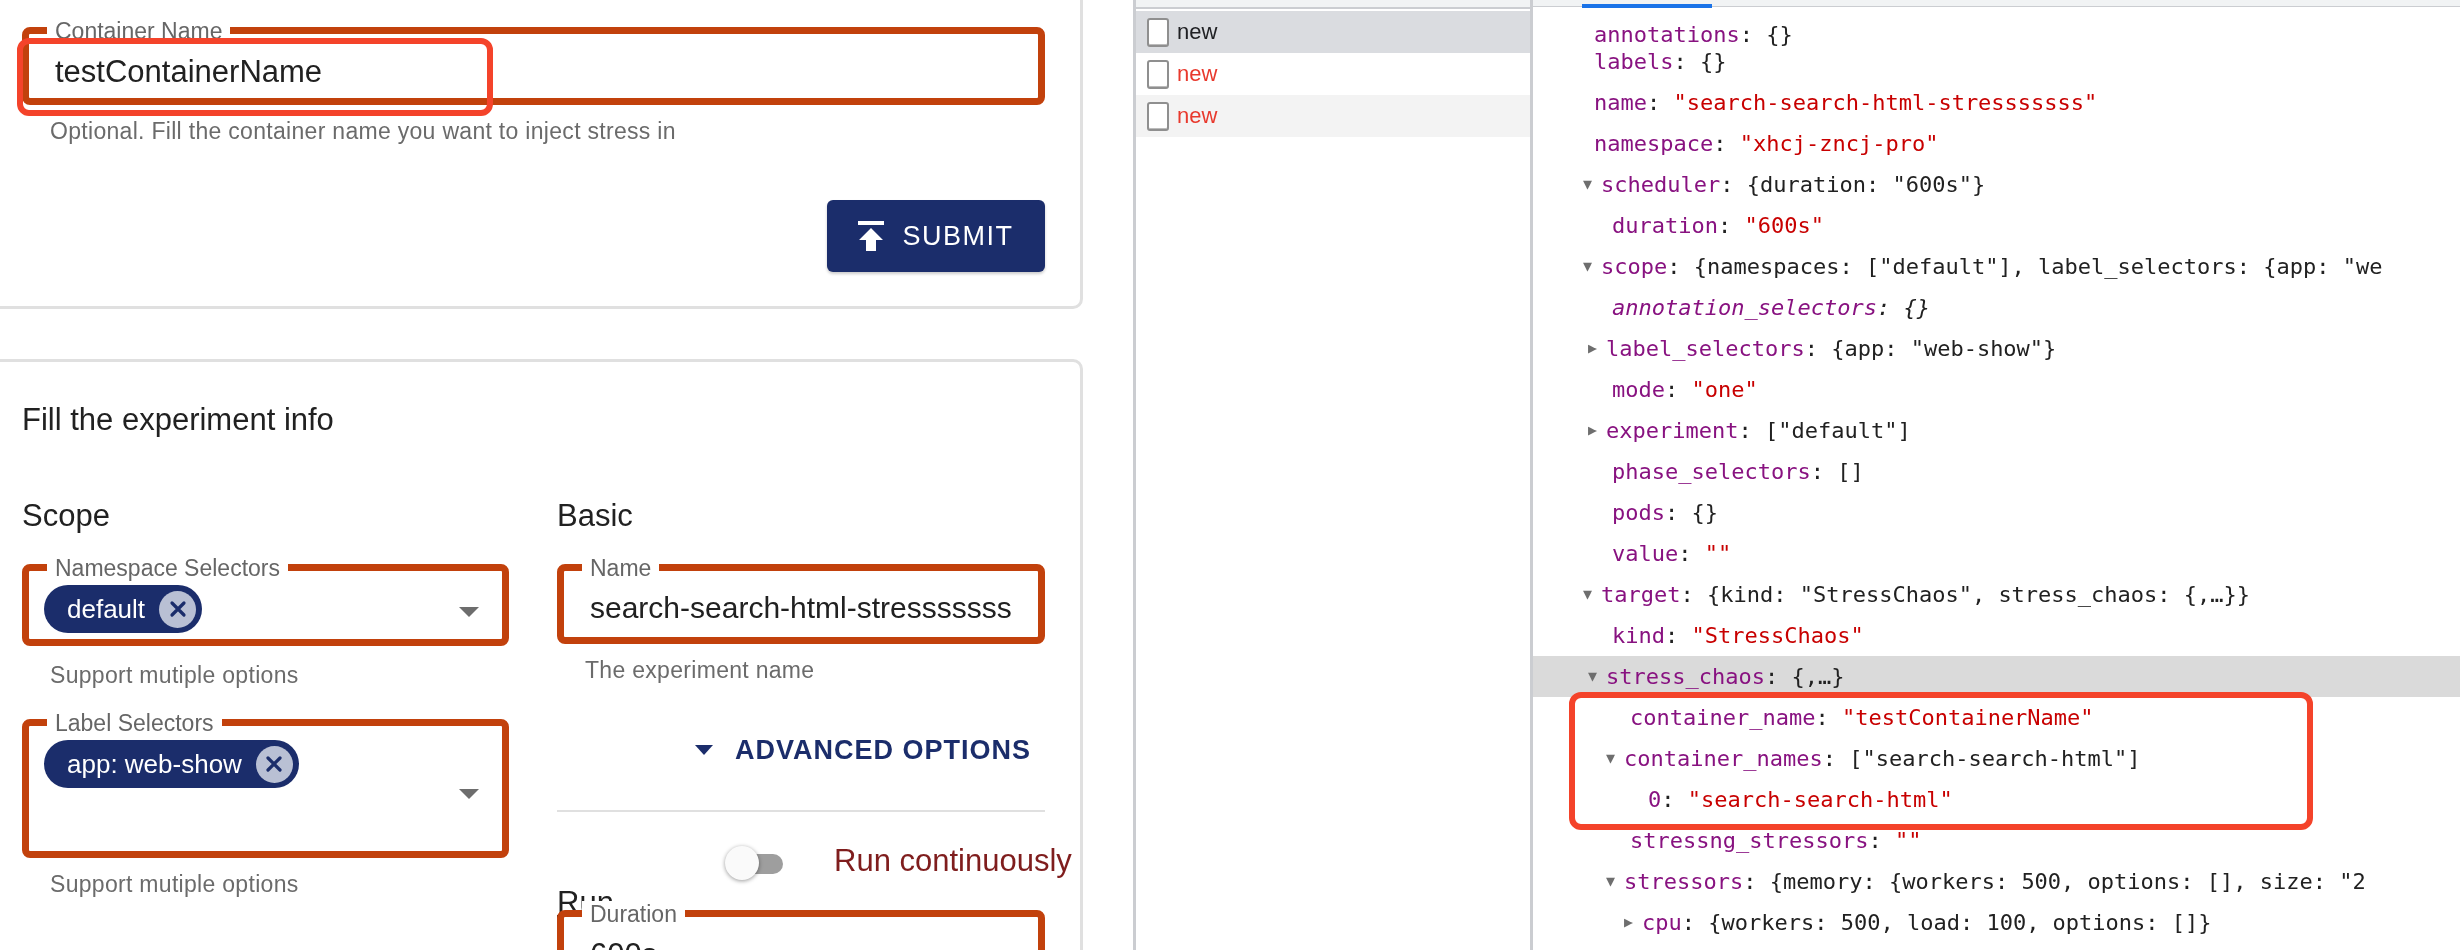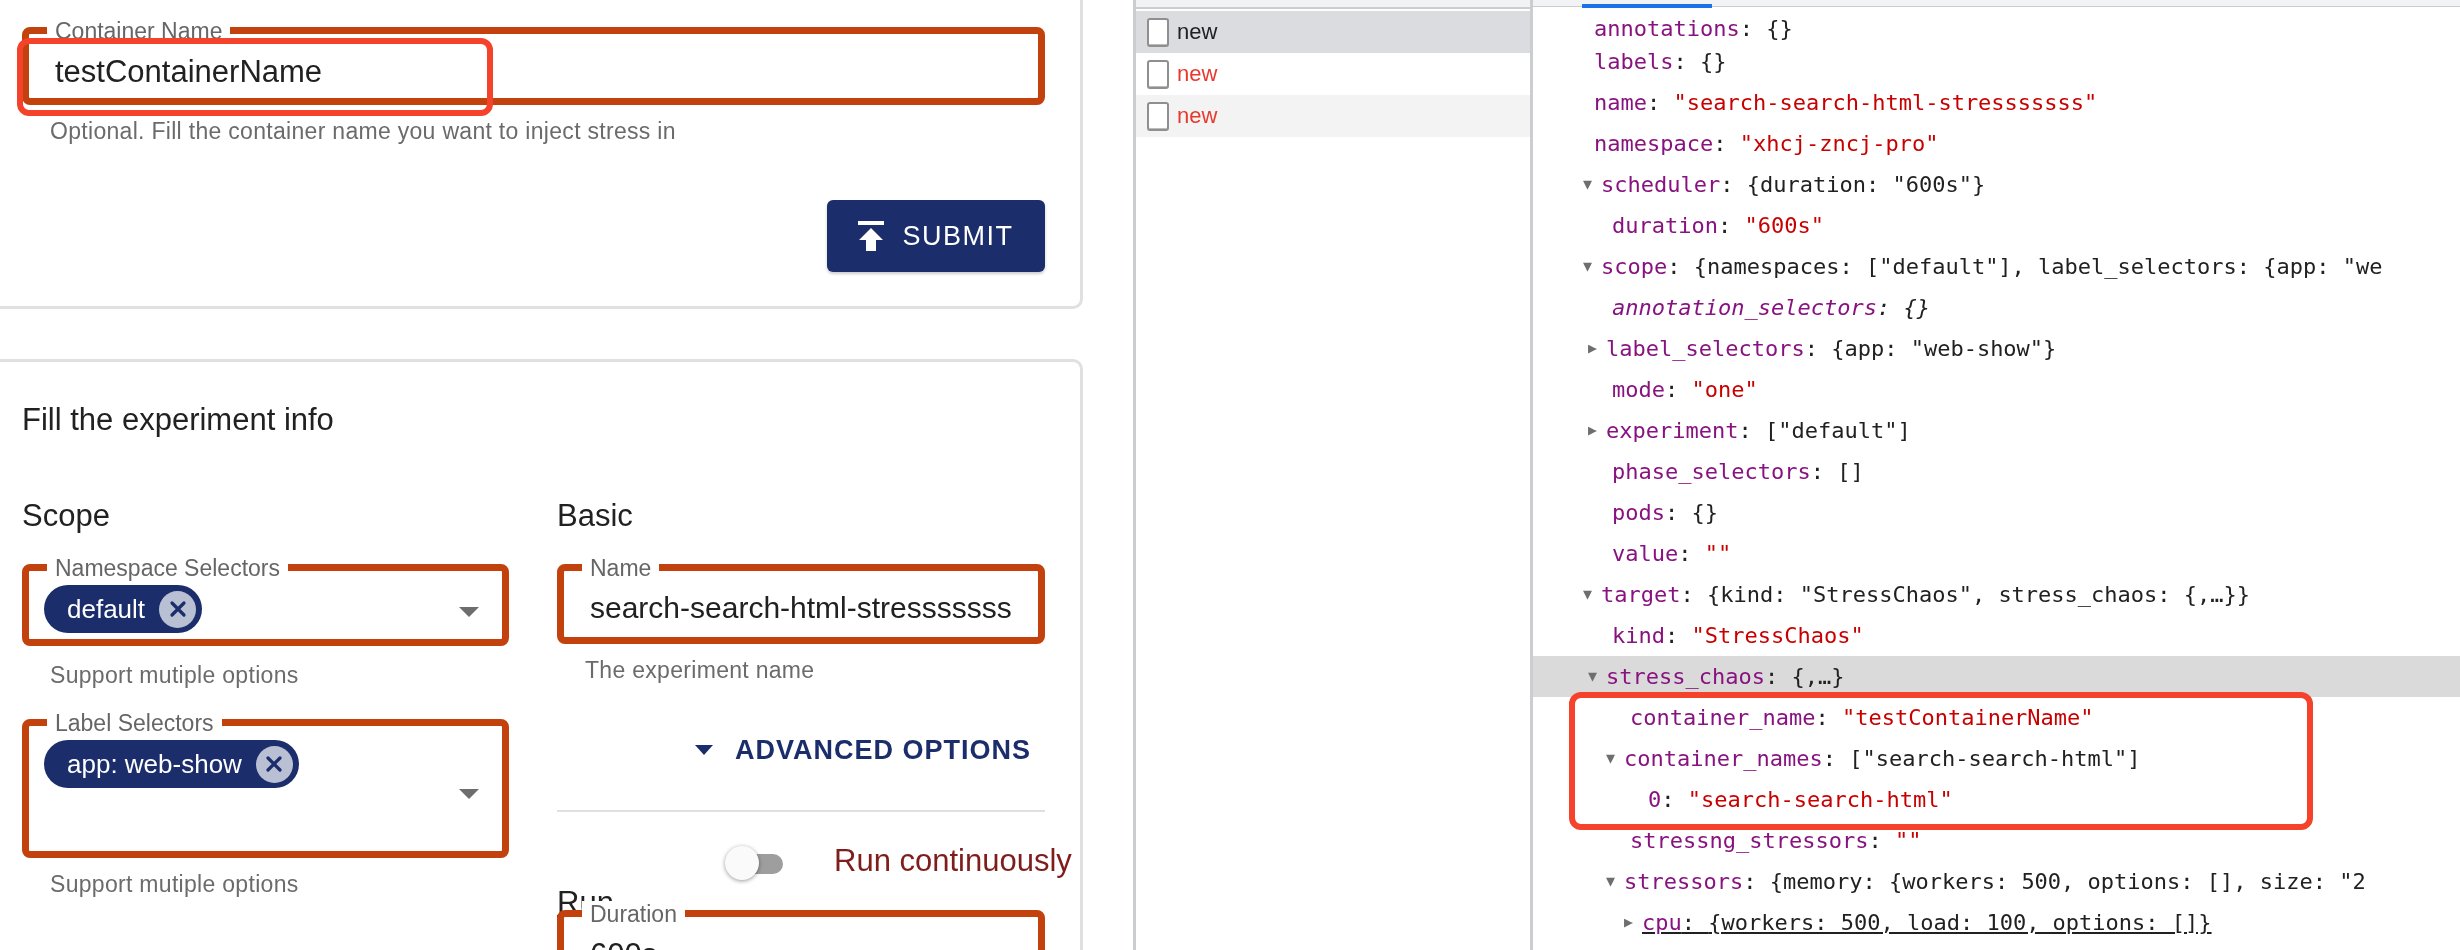--- a/index.html
+++ b/index.html
@@ -158,21 +158,21 @@
     <span class="nm" style="color:#e8392d;">new</span>
   </div>
 </div>
 
 <div class="netlist-divider"></div>
 
 <div class="jsonpanel">
   <div class="tabbar"></div>
   <div class="tab-active"></div>
   <div id="json-lines">
-      <div class="jl" style="top: 8px; left: 55px;"><span style="position: relative; left: 0px;"><span class="tw none" style="width: 6px;">▼</span><span class="k">annotations</span><span>: </span><span class="">{}</span></span></div>
+      <div class="jl" style="top: 14px; left: 55px;"><span style="position: relative; left: 0px;"><span class="tw none" style="width: 6px;">▼</span><span class="k">annotations</span><span>: </span><span class="">{}</span></span></div>
       <div class="jl" style="top: 41px; left: 55px;"><span style="position: relative; left: 0px;"><span class="tw none" style="width: 6px;">▼</span><span class="k">labels</span><span>: </span><span class="">{}</span></span></div>
       <div class="jl" style="top: 82px; left: 55px;"><span style="position: relative; left: 0px;"><span class="tw none" style="width: 6px;">▼</span><span class="k">name</span><span>: </span><span class="s">"search-search-html-stresssssss"</span></span></div>
       <div class="jl" style="top: 123px; left: 55px;"><span style="position: relative; left: 0px;"><span class="tw none" style="width: 6px;">▼</span><span class="k">namespace</span><span>: </span><span class="s">"xhcj-zncj-pro"</span></span></div>
       <div class="jl" style="top: 164px; left: 50px;"><span style="position: relative; left: 0px;"><span class="tw">▼</span><span class="k">scheduler</span><span>: </span><span class="">{duration: "600s"}</span></span></div>
       <div class="jl" style="top: 205px; left: 73px;"><span style="position: relative; left: 0px;"><span class="tw none" style="width: 6px;">▼</span><span class="k">duration</span><span>: </span><span class="s">"600s"</span></span></div>
       <div class="jl" style="top: 246px; left: 50px;"><span style="position: relative; left: 0px;"><span class="tw">▼</span><span class="k">scope</span><span>: </span><span class="">{namespaces: ["default"], label_selectors: {app: "we</span></span></div>
       <div class="jl" style="top: 287px; left: 73px; font-style: italic;"><span style="position: relative; left: 0px;"><span class="tw none" style="width: 6px;">▼</span><span class="k">annotation_selectors</span><span>: </span><span class="">{}</span></span></div>
       <div class="jl" style="top: 328px; left: 55px;"><span style="position: relative; left: 0px;"><span class="tw">▶</span><span class="k">label_selectors</span><span>: </span><span class="">{app: "web-show"}</span></span></div>
       <div class="jl" style="top: 369px; left: 73px;"><span style="position: relative; left: 0px;"><span class="tw none" style="width: 6px;">▼</span><span class="k">mode</span><span>: </span><span class="s">"one"</span></span></div>
       <div class="jl" style="top: 410px; left: 55px;"><span style="position: relative; left: 0px;"><span class="tw">▶</span><span class="k">experiment</span><span>: </span><span class="">["default"]</span></span></div>
@@ -180,16 +180,16 @@
       <div class="jl" style="top: 492px; left: 73px;"><span style="position: relative; left: 0px;"><span class="tw none" style="width: 6px;">▼</span><span class="k">pods</span><span>: </span><span class="">{}</span></span></div>
       <div class="jl" style="top: 533px; left: 73px;"><span style="position: relative; left: 0px;"><span class="tw none" style="width: 6px;">▼</span><span class="k">value</span><span>: </span><span class="s">""</span></span></div>
       <div class="jl" style="top: 574px; left: 50px;"><span style="position: relative; left: 0px;"><span class="tw">▼</span><span class="k">target</span><span>: </span><span class="">{kind: "StressChaos", stress_chaos: {,…}}</span></span></div>
       <div class="jl" style="top: 615px; left: 73px;"><span style="position: relative; left: 0px;"><span class="tw none" style="width: 6px;">▼</span><span class="k">kind</span><span>: </span><span class="s">"StressChaos"</span></span></div>
       <div class="jl hl" style="top: 656px;"><span style="position: relative; left: 55px;"><span class="tw">▼</span><span class="k">stress_chaos</span><span>: </span><span class="">{,…}</span></span></div>
       <div class="jl" style="top: 697px; left: 91px;"><span style="position: relative; left: 0px;"><span class="tw none" style="width: 6px;">▼</span><span class="k">container_name</span><span>: </span><span class="s">"testContainerName"</span></span></div>
       <div class="jl" style="top: 738px; left: 73px;"><span style="position: relative; left: 0px;"><span class="tw">▼</span><span class="k">container_names</span><span>: </span><span class="">["search-search-html"]</span></span></div>
       <div class="jl" style="top: 779px; left: 109px;"><span style="position: relative; left: 0px;"><span class="tw none" style="width: 6px;">▼</span><span class="k">0</span><span>: </span><span class="s">"search-search-html"</span></span></div>
       <div class="jl" style="top: 820px; left: 91px;"><span style="position: relative; left: 0px;"><span class="tw none" style="width: 6px;">▼</span><span class="k">stressng_stressors</span><span>: </span><span class="s">""</span></span></div>
       <div class="jl" style="top: 861px; left: 73px;"><span style="position: relative; left: 0px; margin-top: 30px;"><span class="tw">▼</span><span class="k">stressors</span><span>: </span><span class="">{memory: {workers: 500, options: [], size: "2</span></span></div>
-      <div class="jl" style="top: 902px; left: 91px;"><span style="position: relative; left: 0px; text-decoration: underline;"><span class="tw">▶</span><span class="k">cpu</span><span>: </span><span class="">{workers: 500, load: 100, options: []}</span></span></div>
+      <div class="jl" style="top: 902px; left: 91px;"><span style="position: relative; left: 0px;"><span class="tw">▶</span><span class="k">cpu</span><span>: </span><span class="">{workers: 500, load: 100, options: []}</span></span></div>
     </div>
   <div class="highlight-box" style="left:36px; top:692px; width:744px; height:138px;"></div>
 </div>
 
 </body></html>

